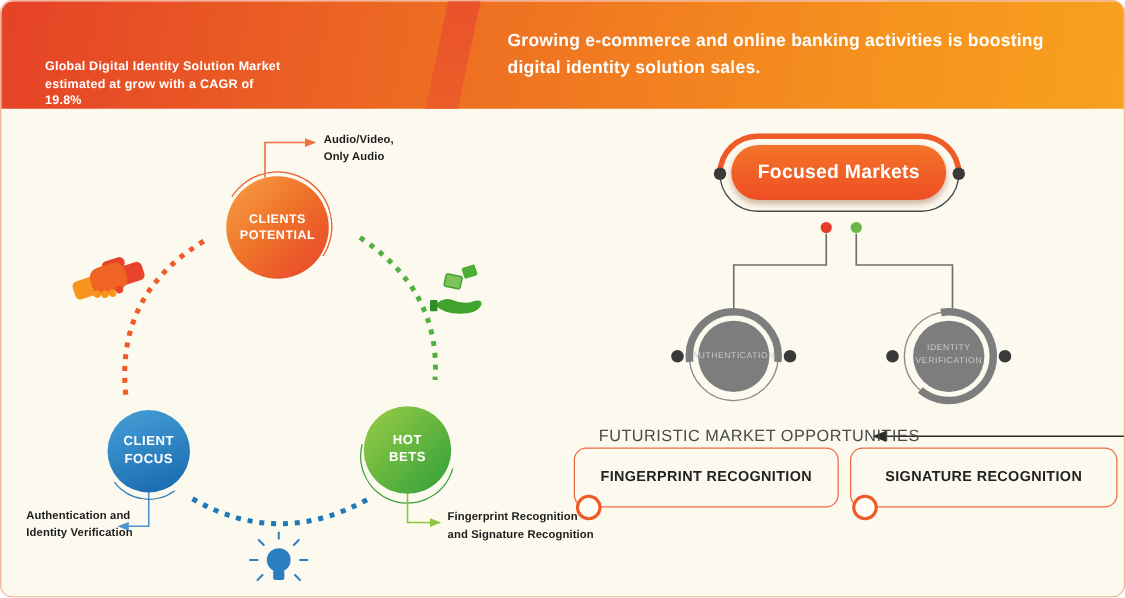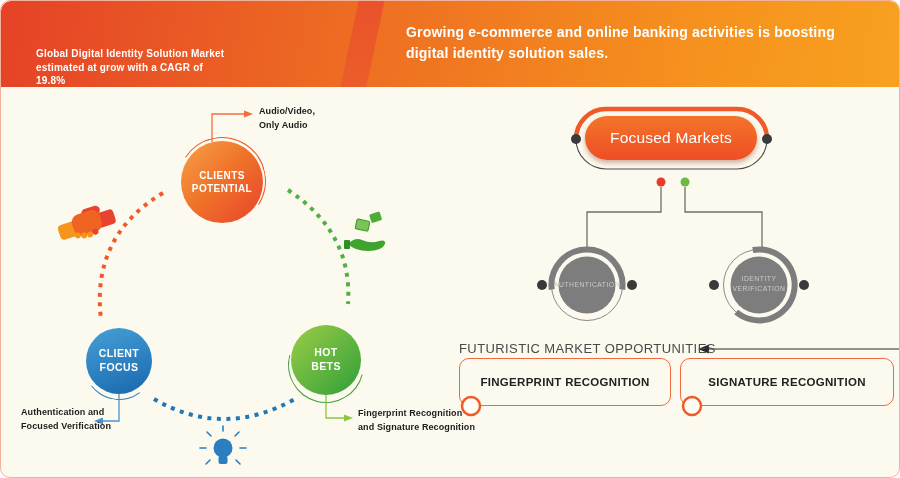--- a/index.html
+++ b/index.html
@@ -61,32 +61,32 @@
   .callout-audio { left:258px; top:104px; }
   .callout-auth  { left:20px;  top:405px; }
   .callout-fp    { left:357px; top:406px; }
 
   
   .fm-pill {
     position:absolute; left:584px; top:115px; width:172px; height:44px;
     border-radius:22px; background:linear-gradient(180deg,#f4742a 0%,#ee4e24 100%);
     box-shadow:0 3px 5px rgba(120,40,10,.35);
     display:flex; align-items:center; justify-content:center;
-    color:#fff; font-size:15.5px; font-weight:normal; letter-spacing:.2px;
+    color:#fff; font-size:15.5px; font-weight:bold; letter-spacing:.2px;
   }
   .gray-label {
     position:absolute; width:84px; text-align:center;
     color:#cbcbcb; font-size:6.8px; letter-spacing:.5px; line-height:1.5;
   }
   .gray-label.auth { left:544px; top:279px; }
   .gray-label.idv  { left:716px; top:273px; }
 
   
   .opp-heading {
-    position:absolute; left:458px; top:340px;
+    position:absolute; left:478px; top:340px;
     color:#4a4a4a; font-size:13px; letter-spacing:.4px;
   }
   .opp-box {
     position:absolute; top:357px; height:48px;
     border:1.5px solid #ef6a41; border-radius:10px;
     display:flex; align-items:center; justify-content:center;
     color:#222; font-size:11.5px; font-weight:bold; letter-spacing:.3px;
     z-index:1;
   }
   .opp-box.left  { left:458px; width:212px; }
@@ -205,21 +205,21 @@
   <div class="bubble bubble-orange txt-layer pre">CLIENTS
 POTENTIAL</div>
   <div class="bubble bubble-green txt-layer pre">HOT
 BETS</div>
   <div class="bubble bubble-blue txt-layer pre">CLIENT
 FOCUS</div>
 
   <div class="callout callout-audio txt-layer pre">Audio/Video,
 Only Audio</div>
   <div class="callout callout-auth txt-layer pre">Authentication and
-Focused Verification</div>
+Identity Verification</div>
   <div class="callout callout-fp txt-layer pre">Fingerprint Recognition
 and Signature Recognition</div>
 
   <div class="fm-pill txt-layer">Focused Markets</div>
   <div class="gray-label auth txt-layer pre">AUTHENTICATION</div>
   <div class="gray-label idv txt-layer pre">IDENTITY
 VERIFICATION</div>
 
   <div class="opp-heading txt-layer">FUTURISTIC MARKET OPPORTUNITIES</div>
   <div class="opp-box left">FINGERPRINT RECOGNITION</div>

